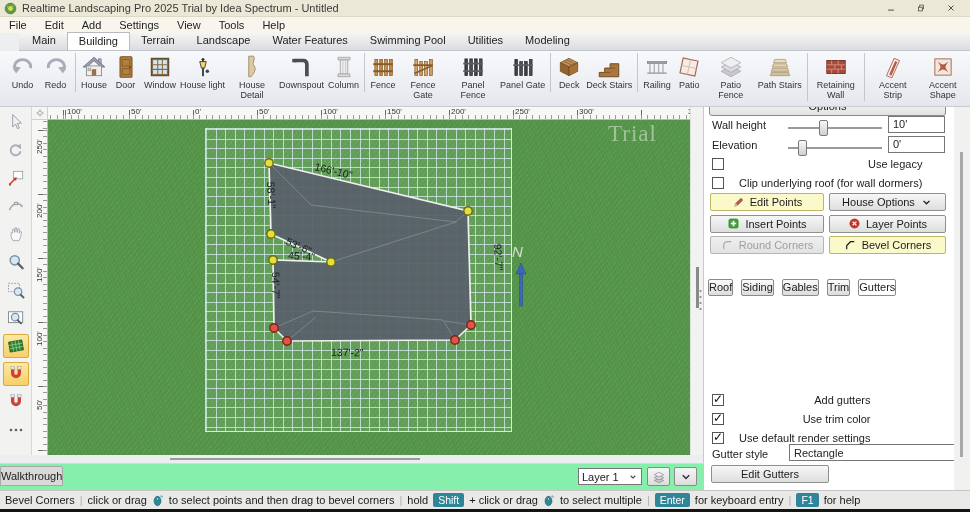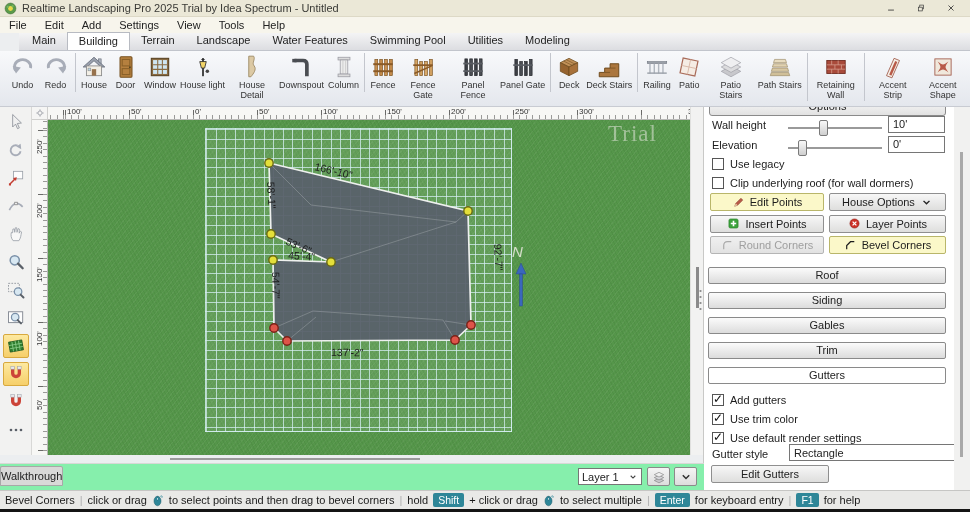--- a/index.html
+++ b/index.html
@@ -96,33 +96,33 @@
   .rpanel{position:absolute;left:704px;top:107px;width:250px;height:383px;background:#fff;overflow:hidden;}
   .rp-abs{position:absolute;}
   .options-btn{left:5px;top:-11px;width:237px;height:20px;border:1px solid #8a8a8a;border-radius:3px;
                background:linear-gradient(#fbfbfb,#e2e2e2);text-align:center;line-height:19px;font-size:11px;}
   .rp-label{font-size:11px;color:#1c1c1c;}
   .slider-track{height:2px;background:#9a9a9a;box-shadow:0 1px 0 rgba(255,255,255,0.8);}
   .slider-thumb{position:absolute;width:9px;height:16px;background:linear-gradient(#f8f8f8,#cfcfcf);
                 border:1px solid #7a7a7a;border-radius:2px;}
   .value-box{width:57px;height:17px;border:1px solid #767676;background:#fff;font-size:11px;
              line-height:15px;padding-left:4px;}
-  .cb-row{display:flex;align-items:center;gap:6px;height:14px;}
+  .cb-row{display:flex;align-items:center;gap:15px;height:14px;justify-content:space-between;}
   .cb{width:12px;height:12px;border:1px solid #555;background:#fff;position:relative;flex:none;}
   .cb.checked::after{content:"\2713";position:absolute;left:0px;top:-3px;font-size:12px;color:#111;}
   .pt-btn{height:18px;border:1px solid #8f8f8f;border-radius:2px;display:flex;align-items:center;
           justify-content:center;gap:5px;font-size:11px;color:#1c1c1c;}
   .pt-btn svg{width:13px;height:13px;flex:none;}
   .pt-btn.v-yellow{background:#fbf8c9;border-color:#b9b66a;}
   .pt-btn.v-gray{background:linear-gradient(#f7f7f7,#dededd);}
   .pt-btn.v-disabled{background:linear-gradient(#f0f0f0,#e2e2e2);color:#9f9f9f;border-color:#b5b5b5;}
   .pt-btn.v-disabled svg{color:#aaa;}
   .pt-chevron{display:none;width:11px;height:11px;color:#222;}
   .pt-chevron.show{display:block;}
-  .sect-list{position:absolute;left:4px;top:160px;width:238px;display:flex;flex-direction:column;gap:8px;}
+  .sect-list{position:absolute;left:4px;top:172px;width:238px;display:flex;flex-direction:row;gap:8px;}
   .sect-btn{height:17px;border:1px solid #8a8a8a;border-radius:2px;background:linear-gradient(#fbfbfb,#dcdcdc);
             text-align:center;line-height:15px;font-size:11px;}
   .sect-btn.selected{background:#fff;}
   .gutter-dd{left:53px;top:337px;width:187px;height:17px;border:1px solid #767676;background:#fff;
              display:flex;align-items:center;justify-content:space-between;padding:0 4px;font-size:11px;margin-left:32px;}
   .gutter-dd svg{width:11px;height:11px;color:#444;}
   .edit-gutters{left:7px;top:358px;width:118px;height:18px;border:1px solid #8f8f8f;border-radius:2px;
                 background:linear-gradient(#f7f7f7,#dededd);text-align:center;line-height:16px;font-size:11px;}
   .rp-scroll{position:absolute;left:954px;top:107px;width:16px;height:383px;background:#f1f1f0;}
   .rp-scroll .thumb{position:absolute;left:6px;width:3px;top:45px;height:305px;background:#a9a9a9;}
@@ -551,21 +551,21 @@
         <svg>
           <use href="#sym-patio"></use>
         </svg>
         <span class="tb-label">Patio</span>
       </div>
 
       <div class="tb-item">
         <svg>
           <use href="#sym-patiostairs"></use>
         </svg>
-        <span class="tb-label">Patio Stairs</span>
+        <span class="tb-label">Patio Fence</span>
       </div>
 
       <div class="tb-item">
         <svg>
           <use href="#sym-pathstairs"></use>
         </svg>
         <span class="tb-label">Path Stairs</span>
       </div>
 
       <div class="tb-item sep">

